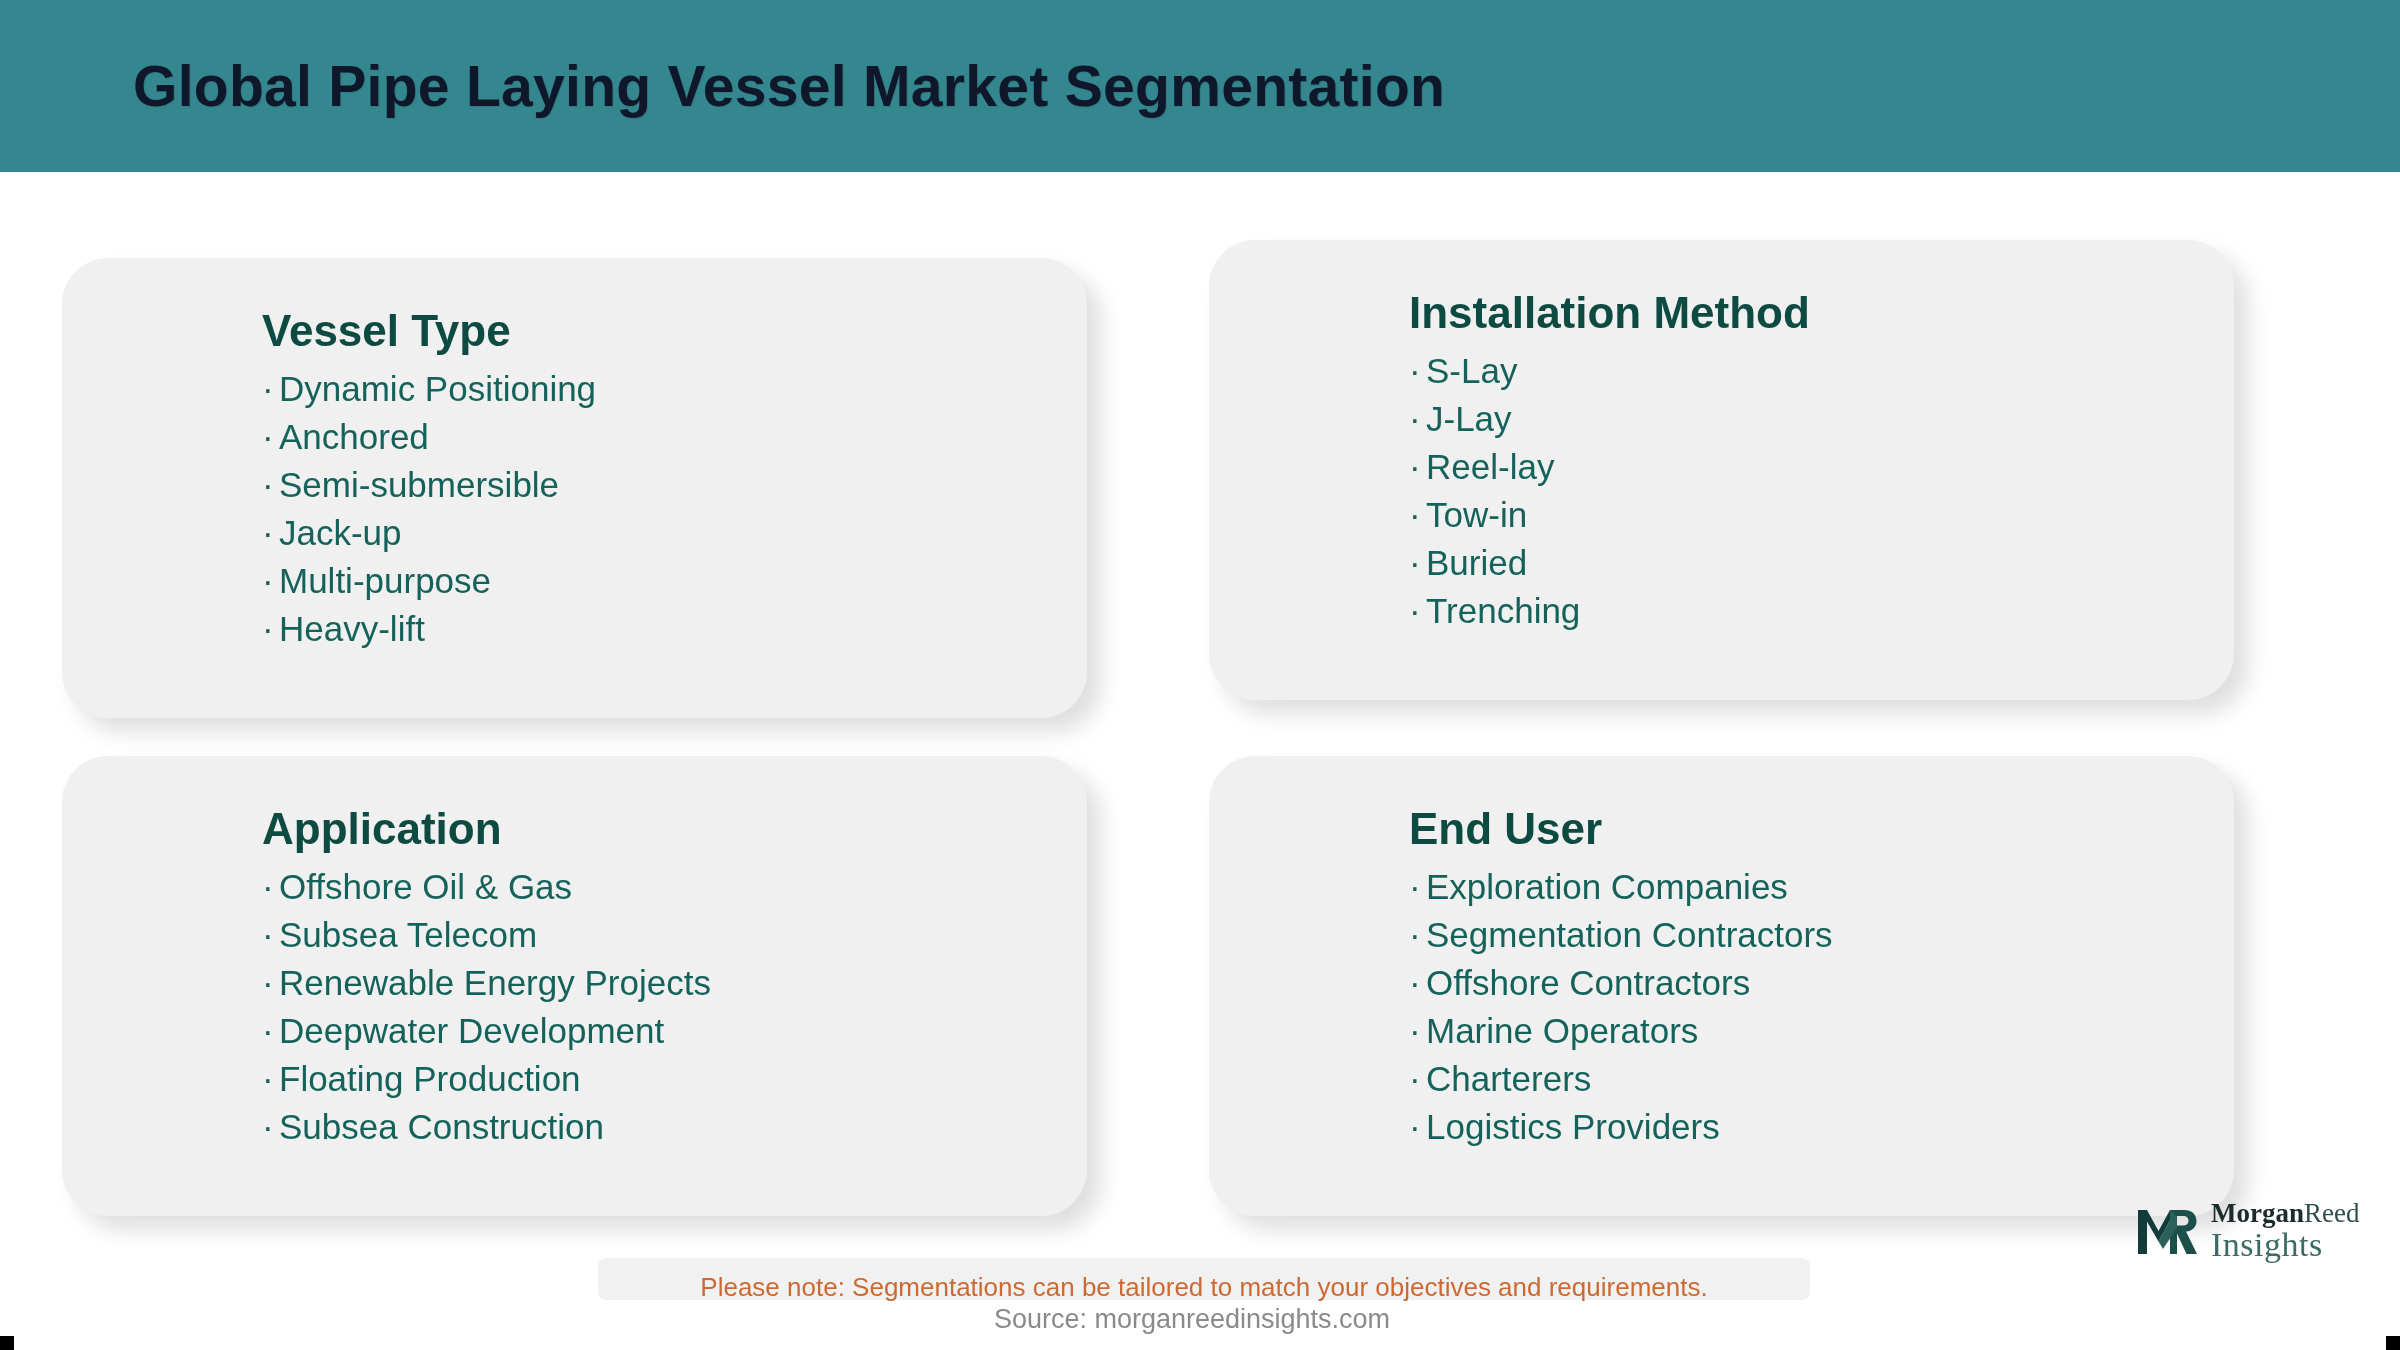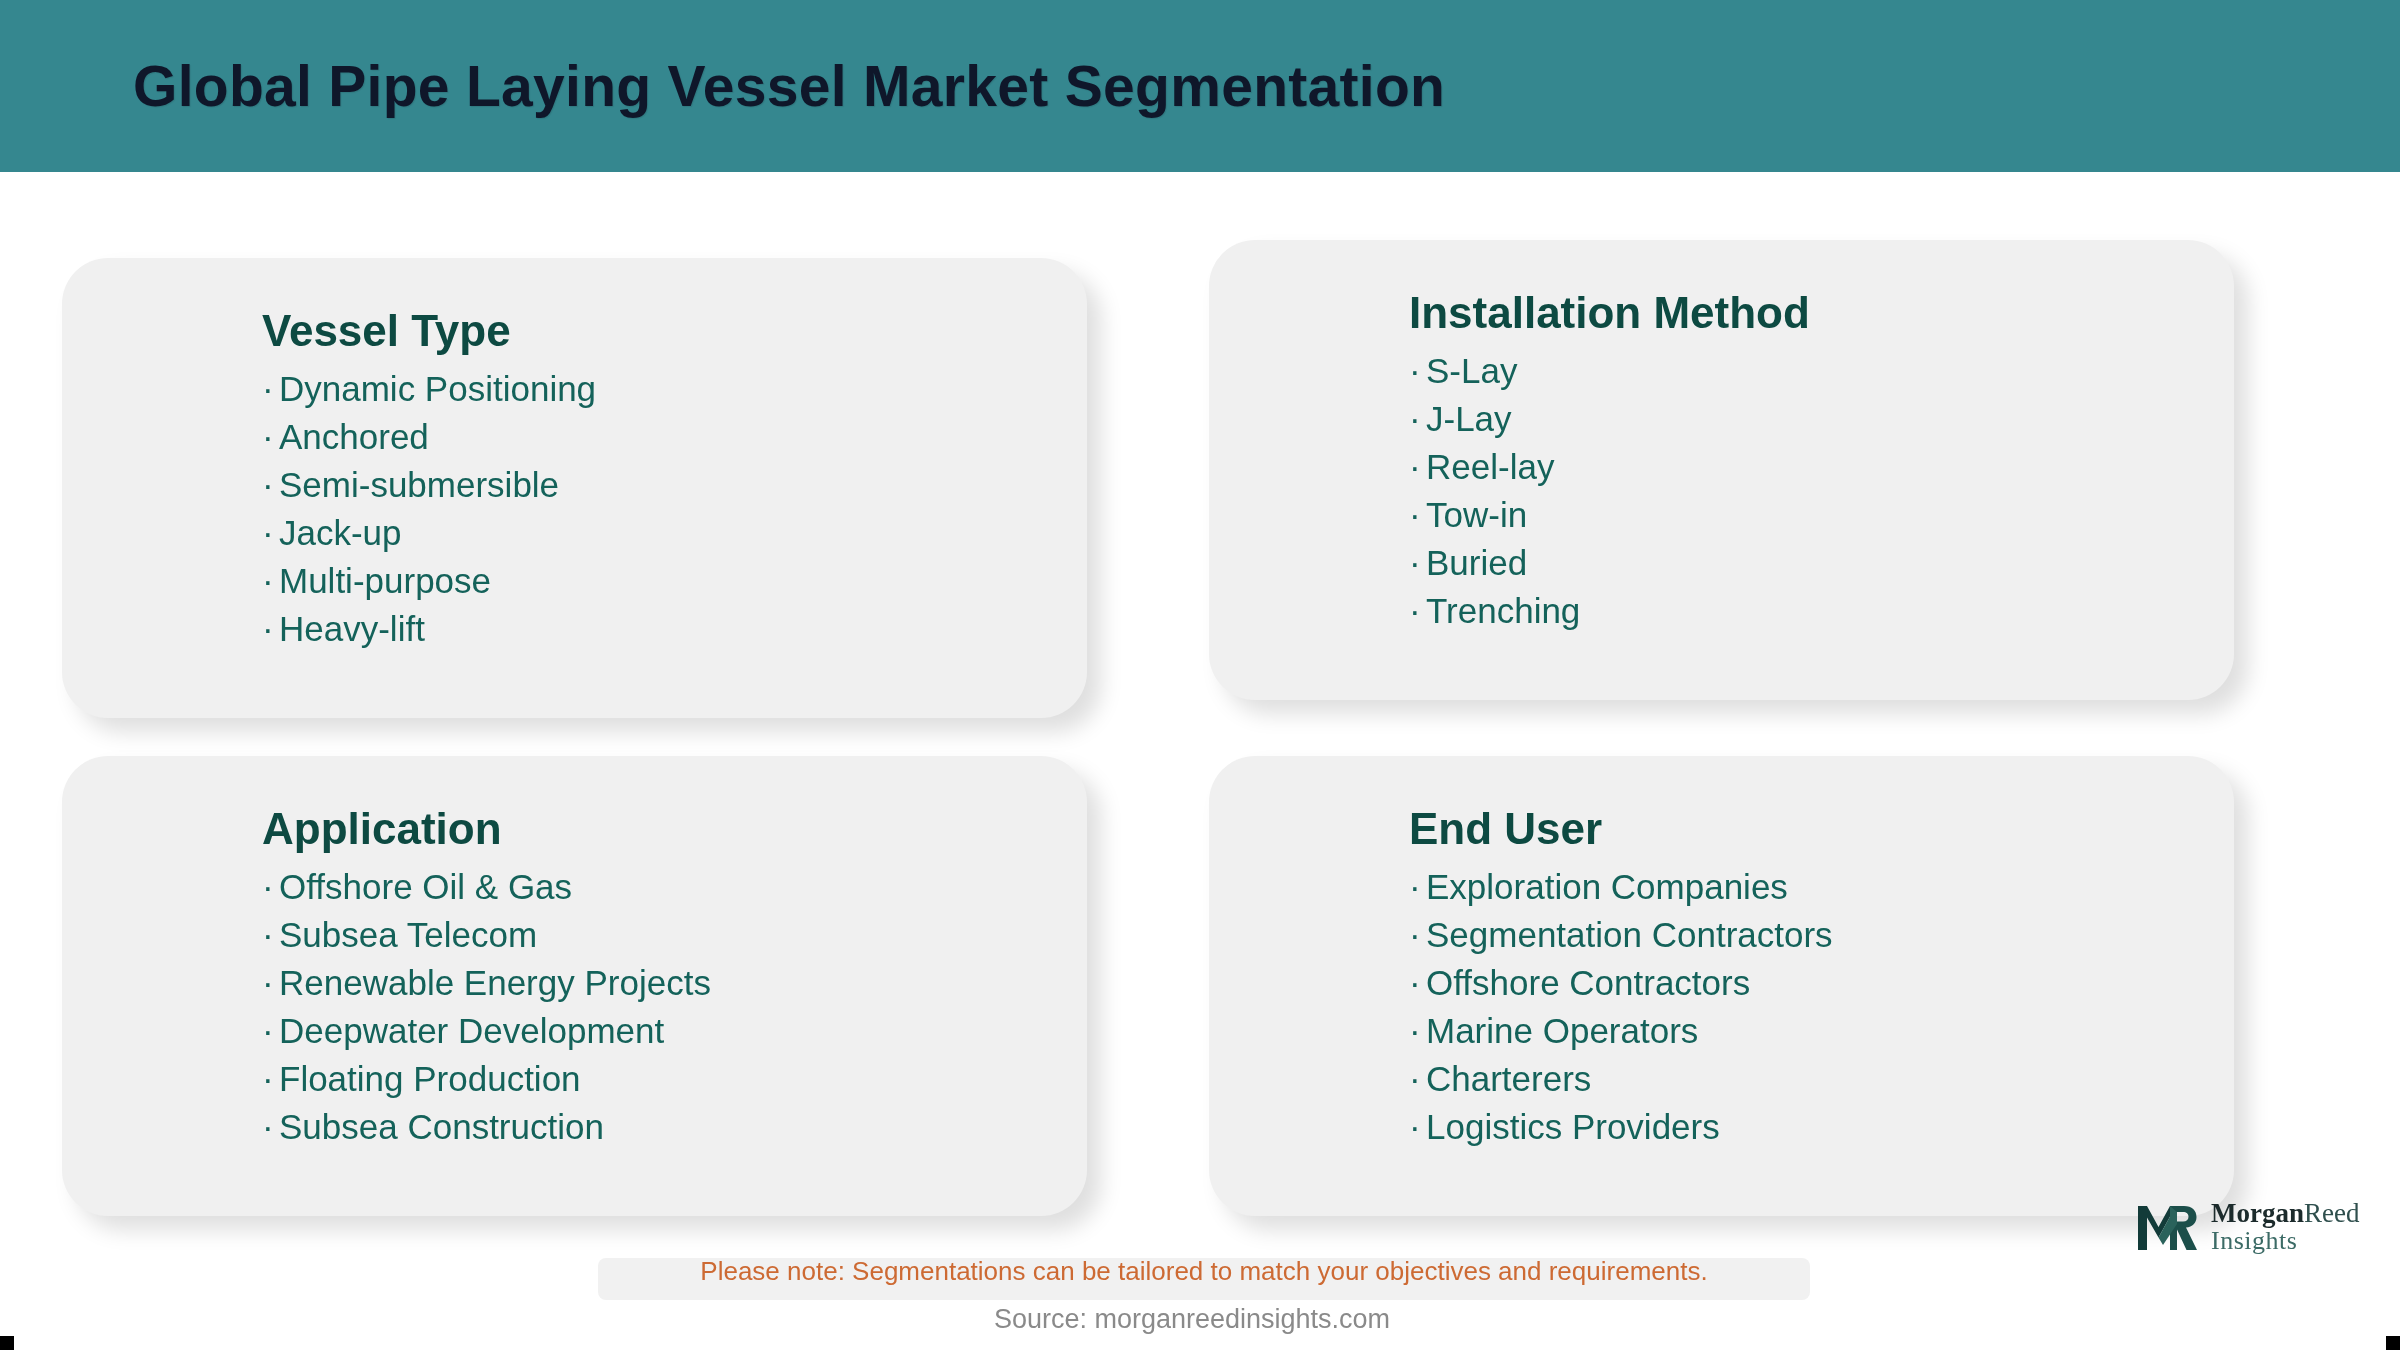--- a/index.html
+++ b/index.html
@@ -95,21 +95,21 @@
   
   .note-pill {
     position: absolute;
     left: 598px;
     top: 1258px;
     width: 1212px;
     height: 42px;
     background: #f1f1f1;
     border-radius: 8px;
     display: flex;
-    align-items: flex-start;
+    align-items: flex-end;
     justify-content: center;
     box-sizing: border-box;
   }
   .note-text {
     color: #cd6a33;
     font-size: 26px;
     line-height: 1;
     white-space: nowrap;
   }
   .source-line {
@@ -146,21 +146,21 @@
   }
   .logo-morganreed {
     font-family: "Liberation Serif", serif;
     font-size: 27px;
     white-space: nowrap;
   }
   .logo-morgan { color: #1c2b2c; font-weight: bold; }
   .logo-reed   { color: #2f4f4d; font-weight: normal; }
   .logo-insights {
     font-family: "Liberation Serif", serif;
-    font-size: 26px;
+    font-size: 34px;
     color: #3c6b66;
     letter-spacing: 0.5px;
   }
 
   
   .corner-mark {
     position: absolute;
     width: 14px;
     height: 14px;
     background: #000000;

